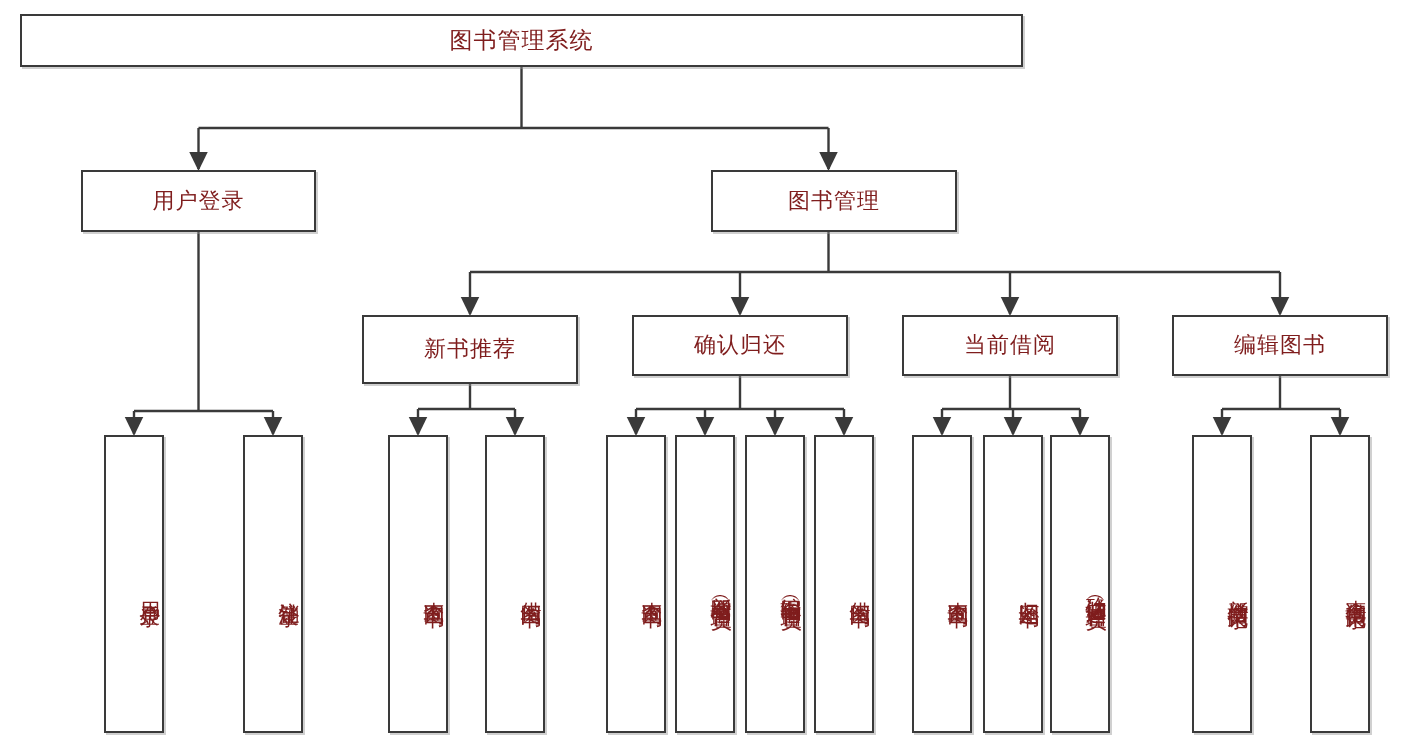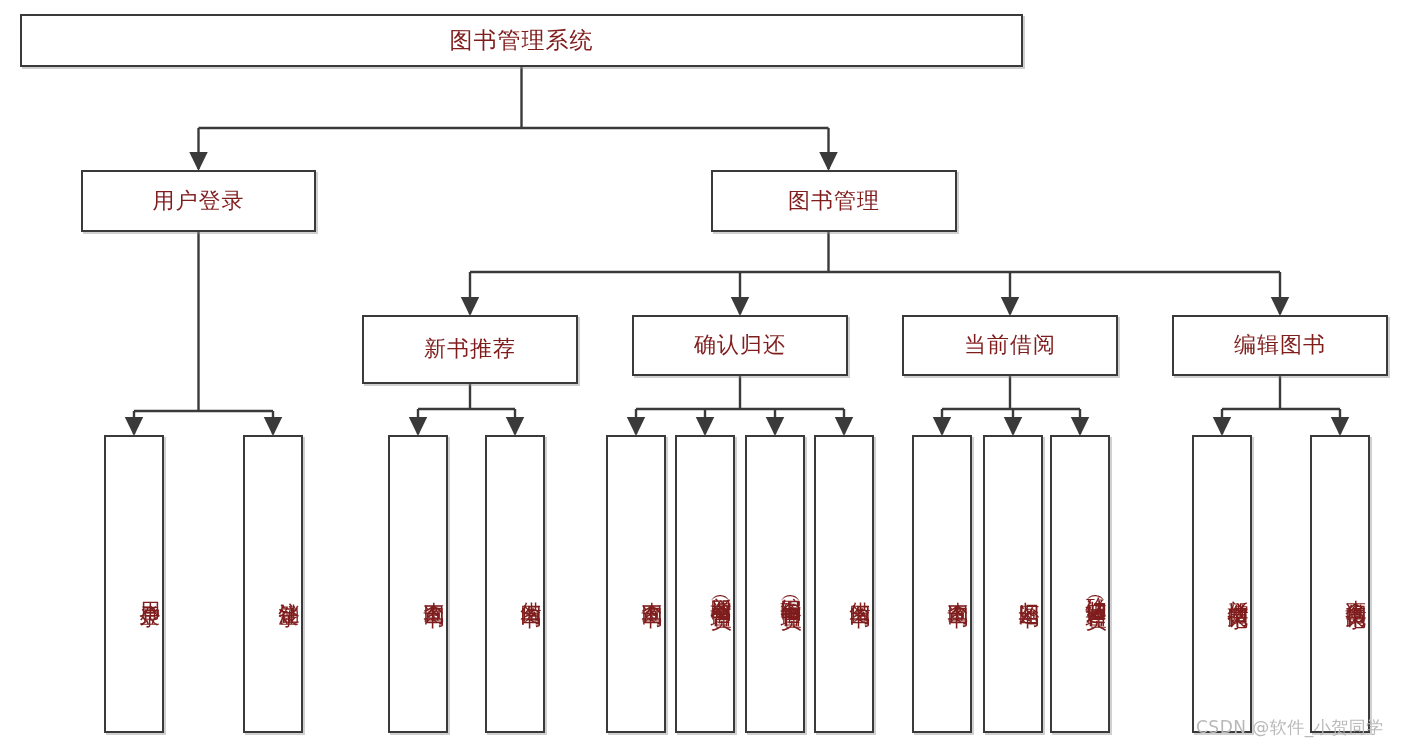--- a/index.html
+++ b/index.html
@@ -155,14 +155,13 @@
       <div class="node v" style="left: 1050px; top: 435px; width: 60px; height: 298px;">
         <span class="vtext">确认归还（管理员）</span>
       </div>
       <div class="node v" style="left: 1192px; top: 435px; width: 60px; height: 298px;">
         <span class="vtext">新增借阅记录</span>
       </div>
       <div class="node v" style="left: 1310px; top: 435px; width: 60px; height: 298px;">
         <span class="vtext">查询借阅记录</span>
       </div>
     </div>
-  <div class="watermark" style="left:1196px;top:716px;">CSDN @软件_小贺同学</div>
 </div>
 
 </body></html>

